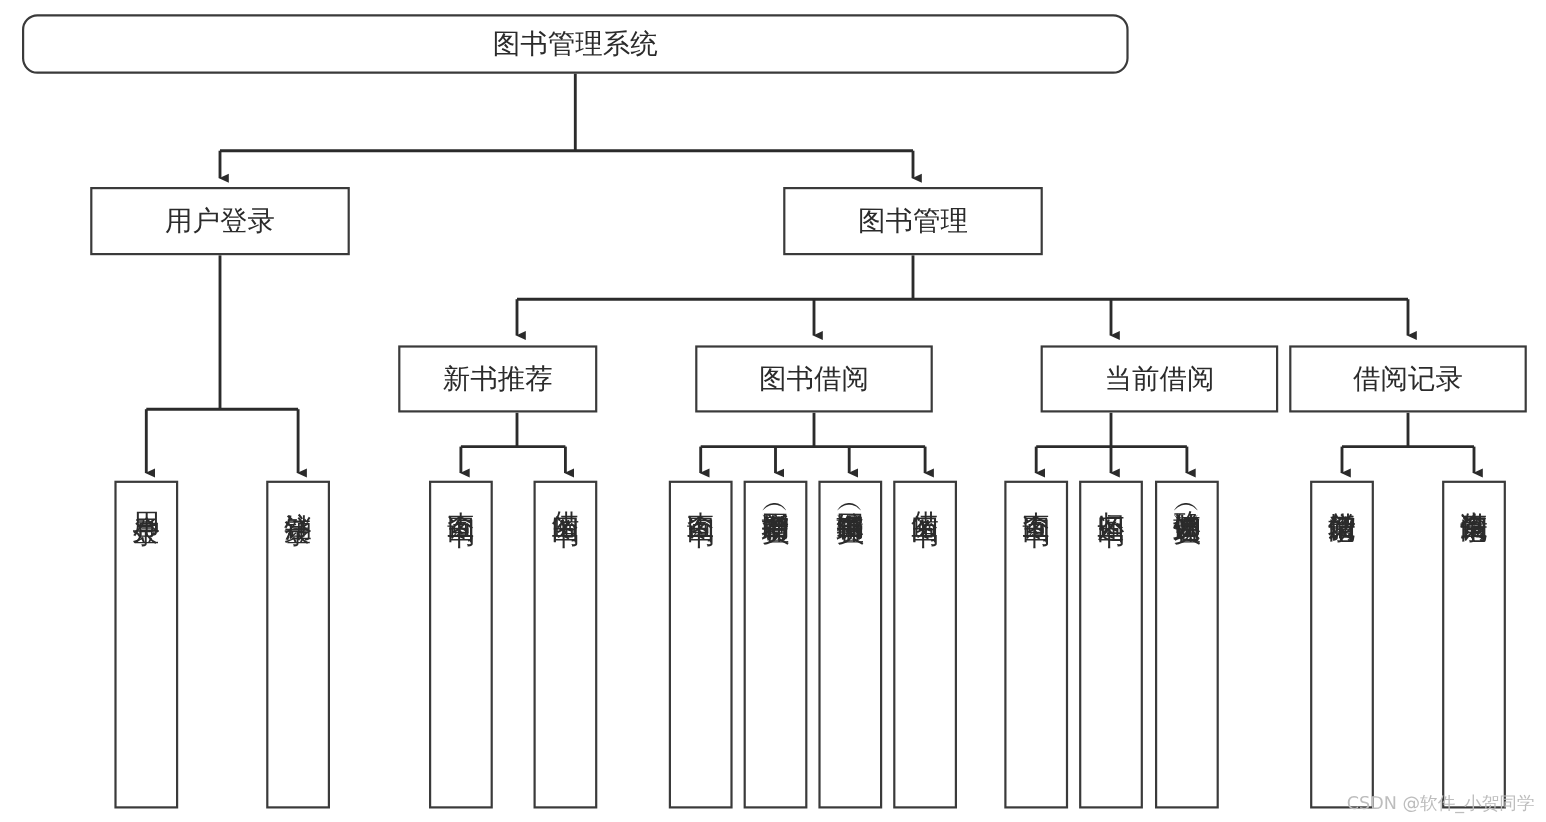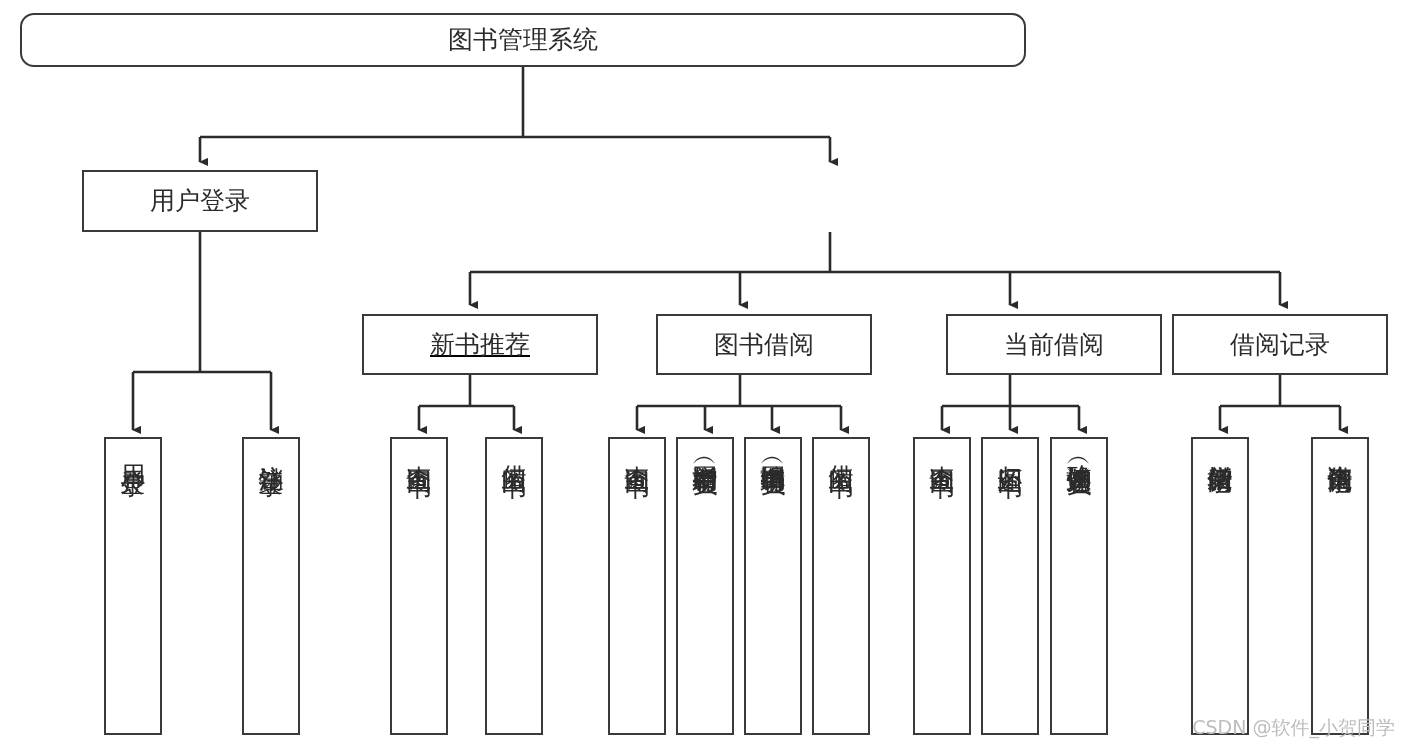--- a/index.html
+++ b/index.html
@@ -64,21 +64,21 @@
     white-space: nowrap;
     height: auto;
   }
   .node.vert.tall-text .node-label {
     letter-spacing: 1px;
   }
   .watermark {
     position: absolute;
     right: 10px;
     bottom: 6px;
-    font-size: 19px;
+    font-size: 16px;
     color: #bdbdbd;
     z-index: 8;
     white-space: nowrap;
     user-select: none;
   }
 </style>
 </head>
 <body>
 
 <div id="diagram-root">
@@ -135,26 +135,29 @@
   </svg>
 
   <div class="node root horiz" style="left:20px; top:13px; width:1006px; height:54px;border-radius:14px;">
     <span class="node-label">图书管理系统</span>
   </div>
 
   <div class="node horiz" style="left:82px; top:170px; width:236px; height:62px;">
     <span class="node-label">用户登录</span>
   </div>
 
-
-  <div class="node horiz" style="left:362px; top:314px; width:236px; height:61px;text-decoration:underline;">
+  <div class="node horiz" style="left:712px; top:170px; width:236px; height:62px;">
+    <span class="node-label">图书管理</span>
+  </div>
+
+  <div class="node horiz" style="left:362px; top:314px; width:181px; height:61px;">
     <span class="node-label">新书推荐</span>
   </div>
 
-  <div class="node horiz" style="left:632px; top:314px; width:216px; height:61px;margin-left:24px;">
+  <div class="node horiz" style="left:632px; top:314px; width:216px; height:61px;">
     <span class="node-label">图书借阅</span>
   </div>
 
   <div class="node horiz" style="left:902px; top:314px; width:216px; height:61px;margin-left:44px;">
     <span class="node-label">当前借阅</span>
   </div>
 
   <div class="node horiz" style="left:1172px; top:314px; width:216px; height:61px;">
     <span class="node-label">借阅记录</span>
   </div>

